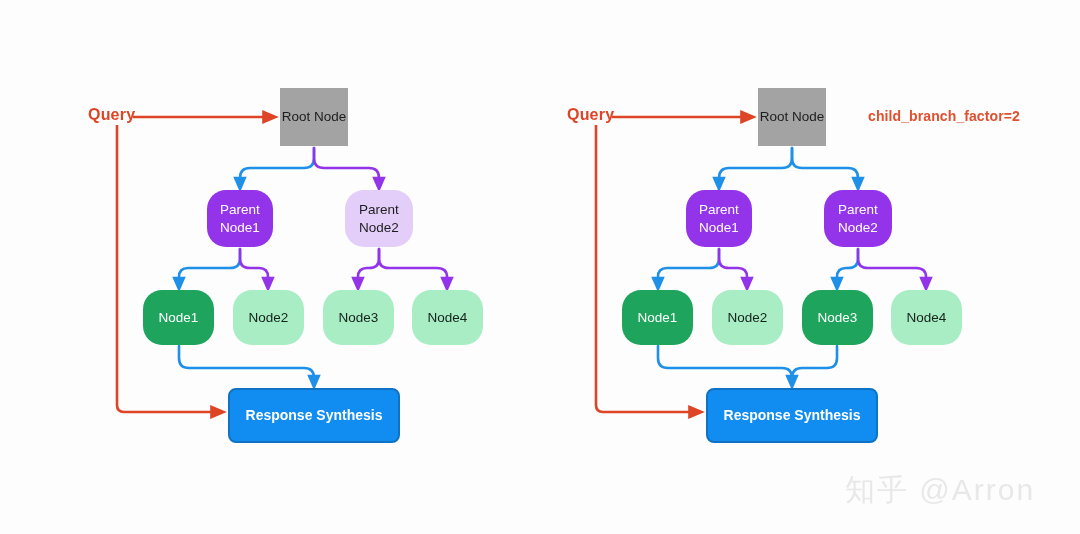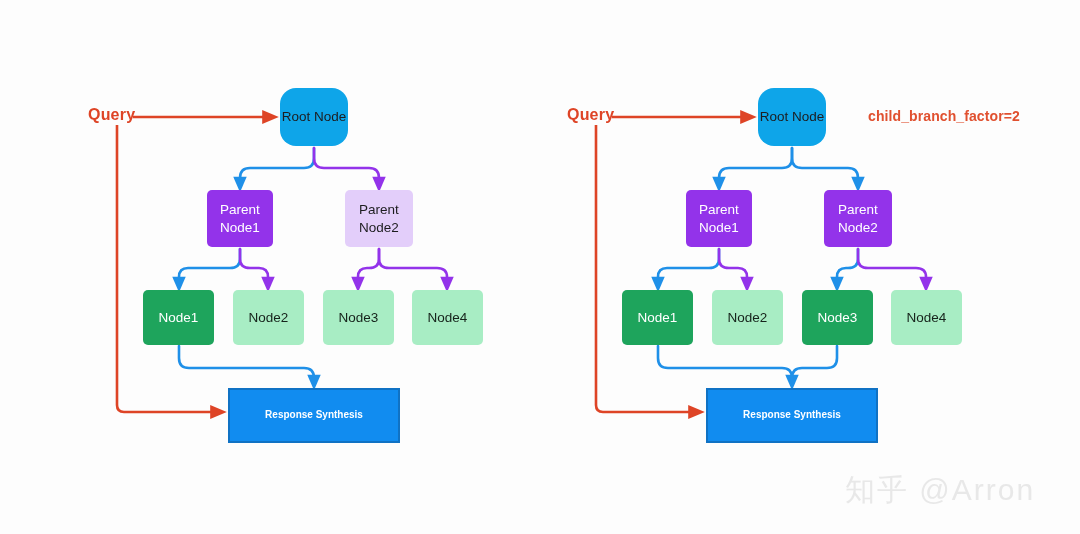--- a/index.html
+++ b/index.html
@@ -29,30 +29,30 @@
     height: 534px;
     pointer-events: none;
   }
   .node {
     position: absolute;
     box-sizing: border-box;
     display: flex;
     flex-direction: column;
     align-items: center;
     justify-content: center;
-    border-radius: 5px;
+    border-radius: 19px;
     line-height: 1.28;
     text-align: center;
     white-space: pre-line;
   }
   .node.root {
-    background: #0ea5e9;
+    background: #a3a3a3;
     color: #1d1d1f;
     font-size: 13.5px;
-    border-radius: 16px;
+    border-radius: 0;
   }
   .node.parent-dim {
     background: #e3cefa;
     color: #1d1d1f;
     font-size: 13.5px;
   }
   .node.parent-hot {
     background: #9333ea;
     color: #ffffff;
     font-size: 13.5px;
@@ -63,24 +63,24 @@
     font-size: 13.5px;
   }
   .node.leaf-hot {
     background: #1ea45c;
     color: #ffffff;
     font-size: 13.5px;
   }
   .node.synth {
     background: #118cf0;
     color: #ffffff;
-    font-size: 10px;
+    font-size: 14px;
     font-weight: bold;
     border: 2px solid #1072c4;
-    border-radius: 0;
+    border-radius: 8px;
   }
   .query-label {
     position: absolute;
     color: #de4426;
     font-weight: bold;
     font-size: 16px;
     letter-spacing: 0.2px;
   }
   .branch-label {
     position: absolute;

